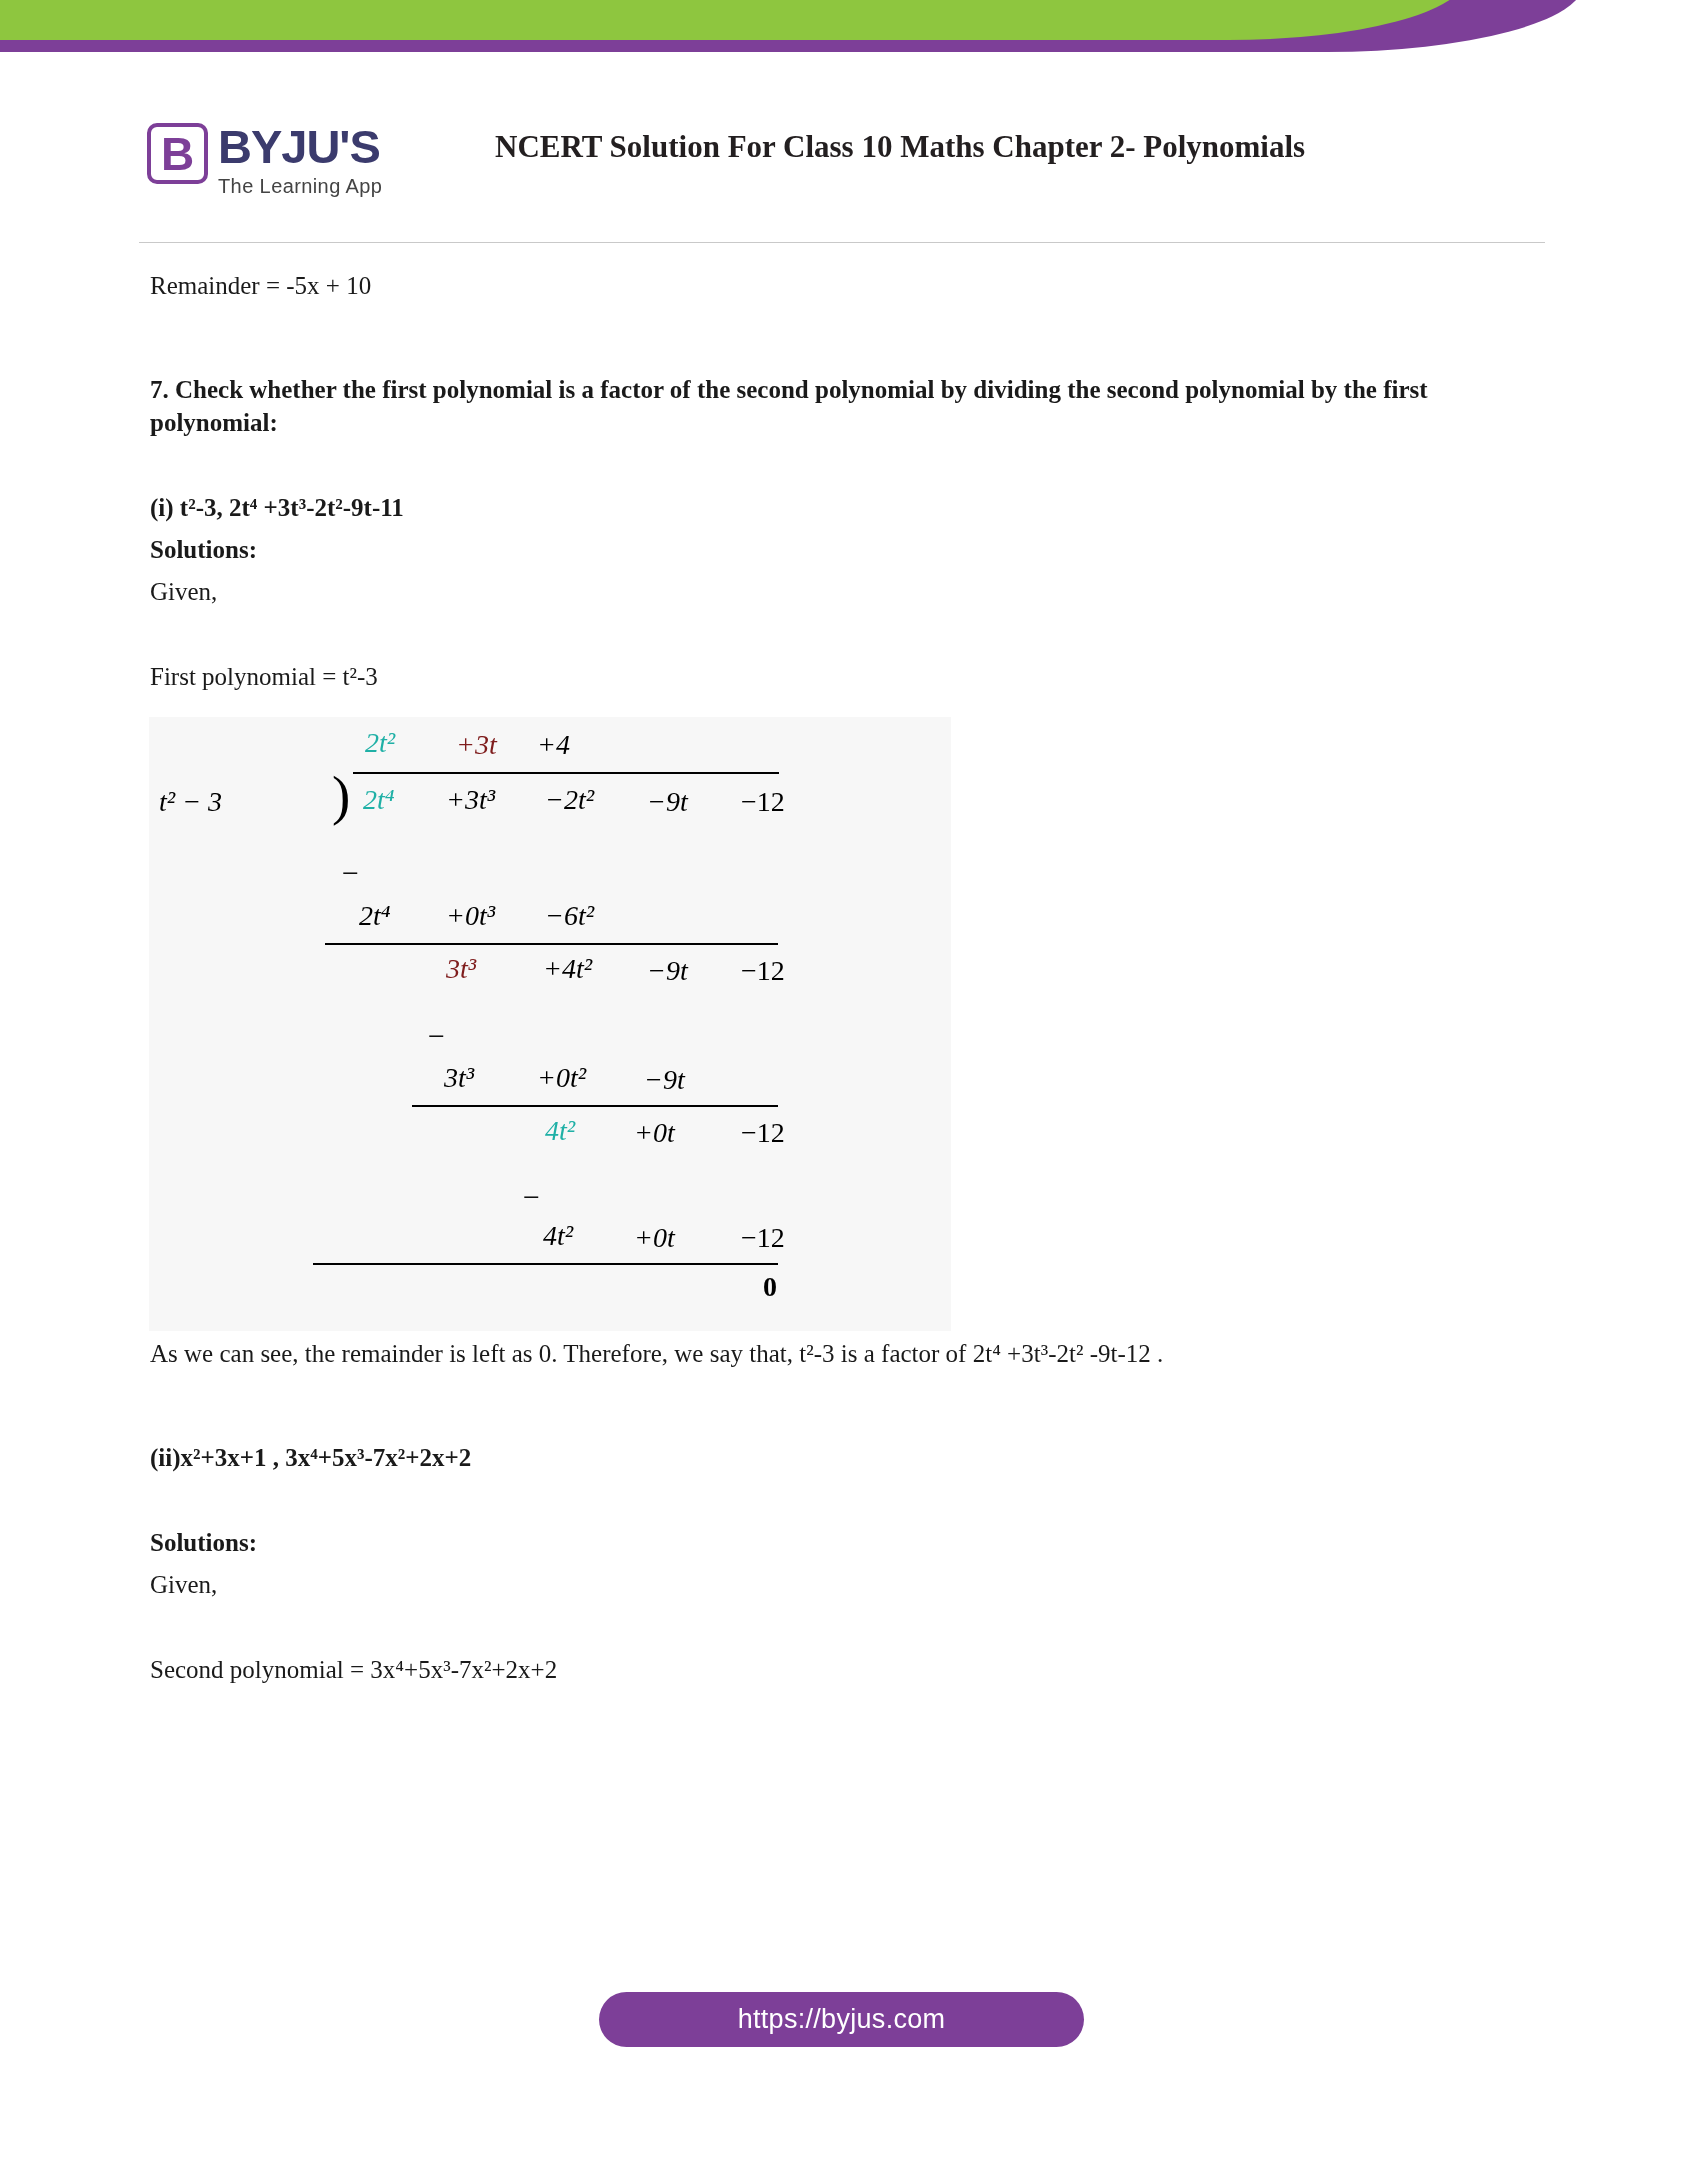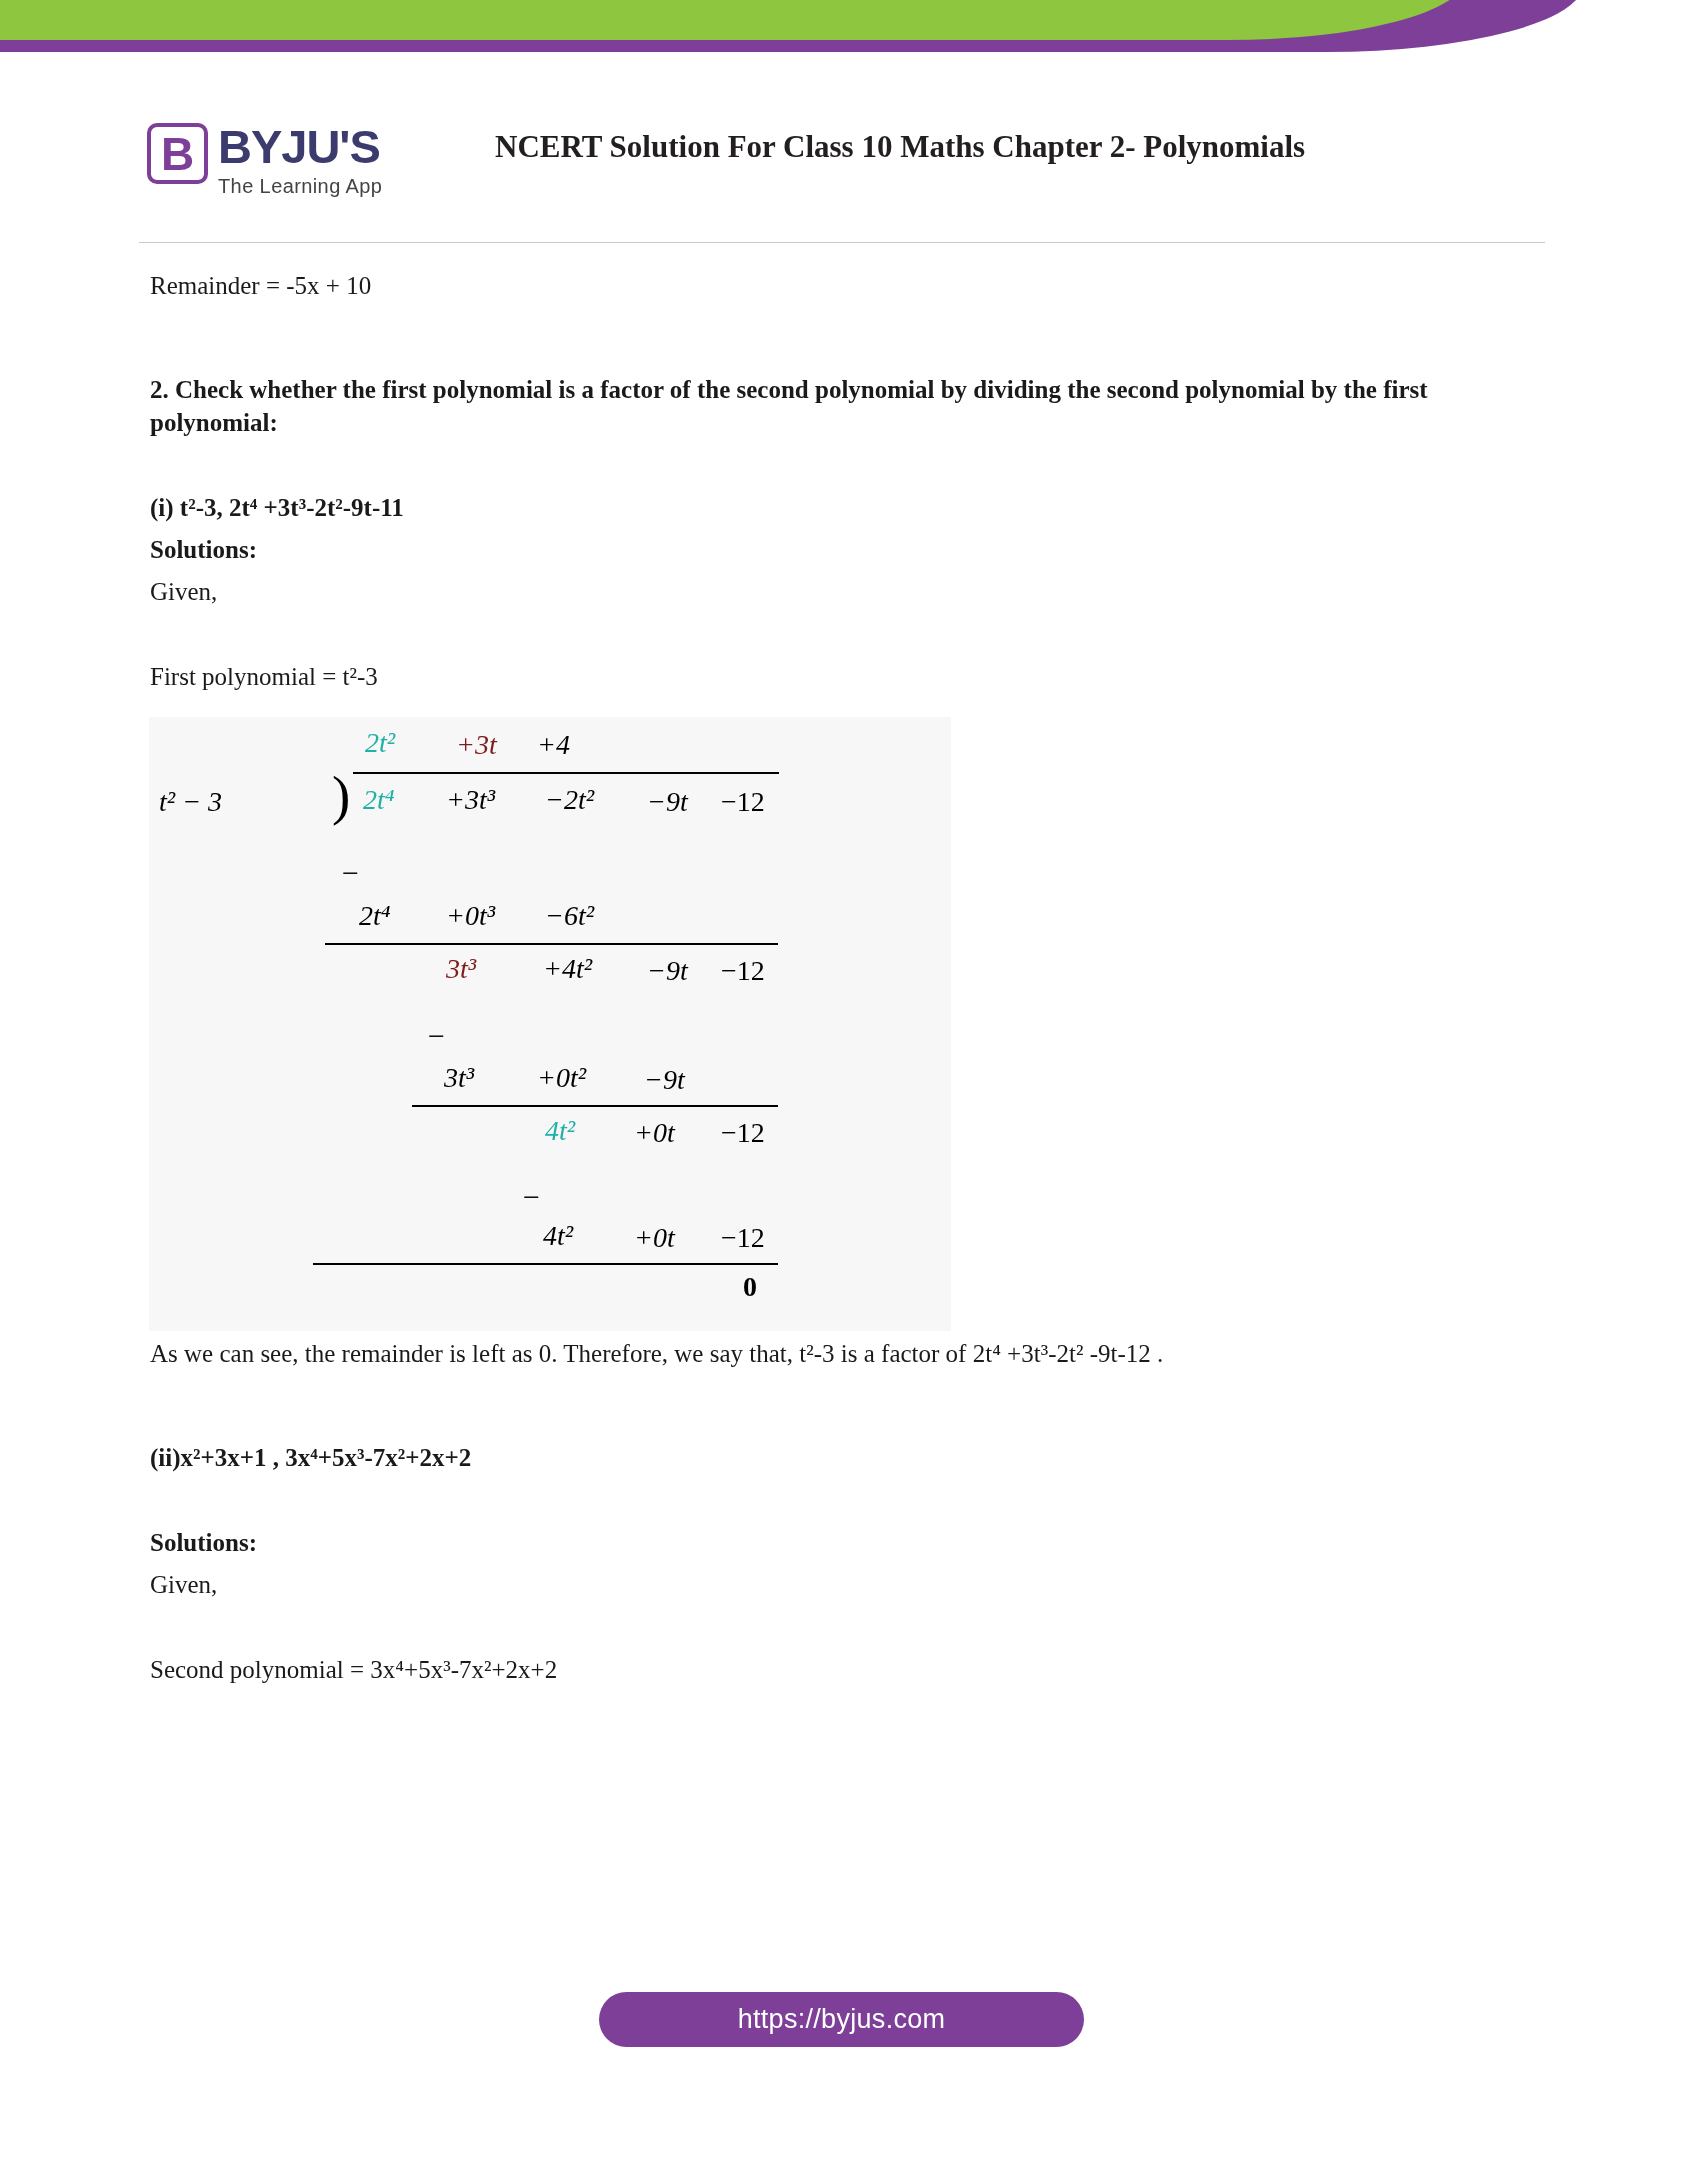--- a/index.html
+++ b/index.html
@@ -142,21 +142,21 @@
     height: 614px;
     background: #f7f7f7;
     font-family: "Liberation Serif", serif;
   }
   .dv {
     position: absolute;
     font-style: italic;
     font-size: 28px;
     white-space: nowrap;
   }
-  .dv.num { font-style: normal; }
+  .dv.num { font-style: normal; margin-left: 20px; }
   .teal   { color: #1fb0a6; }
   .pink   { color: #7f1d1d; }
   .black  { color: #000000; }
   .hrule {
     position: absolute;
     background: #000000;
     height: 2px;
   }
   .minus-sign {
     position: absolute;
@@ -210,21 +210,21 @@
   <div class="page-title">NCERT Solution For Class 10 Maths Chapter 2- Polynomials</div>
 </div>
 <div class="header-rule"></div>
 
 <div class="content">
 
   <div class="gap-sm"></div>
   <p class="line">Remainder = -5x + 10</p>
 
   <div class="gap-lg"></div>
-  <p class="line bold">2. Check whether the first polynomial is a factor of the second polynomial by dividing the second polynomial by the first polynomial:</p>
+  <p class="line bold">7. Check whether the first polynomial is a factor of the second polynomial by dividing the second polynomial by the first polynomial:</p>
 
   <div class="gap-md"></div>
   <p class="line bold">(i) t²-3, 2t⁴ +3t³-2t²-9t-11</p>
   <p class="line bold">Solutions:</p>
   <p class="line">Given,</p>
 
   <div class="gap-md"></div>
   <p class="line">First polynomial = t²-3</p>
 
   <div class="division-block">

